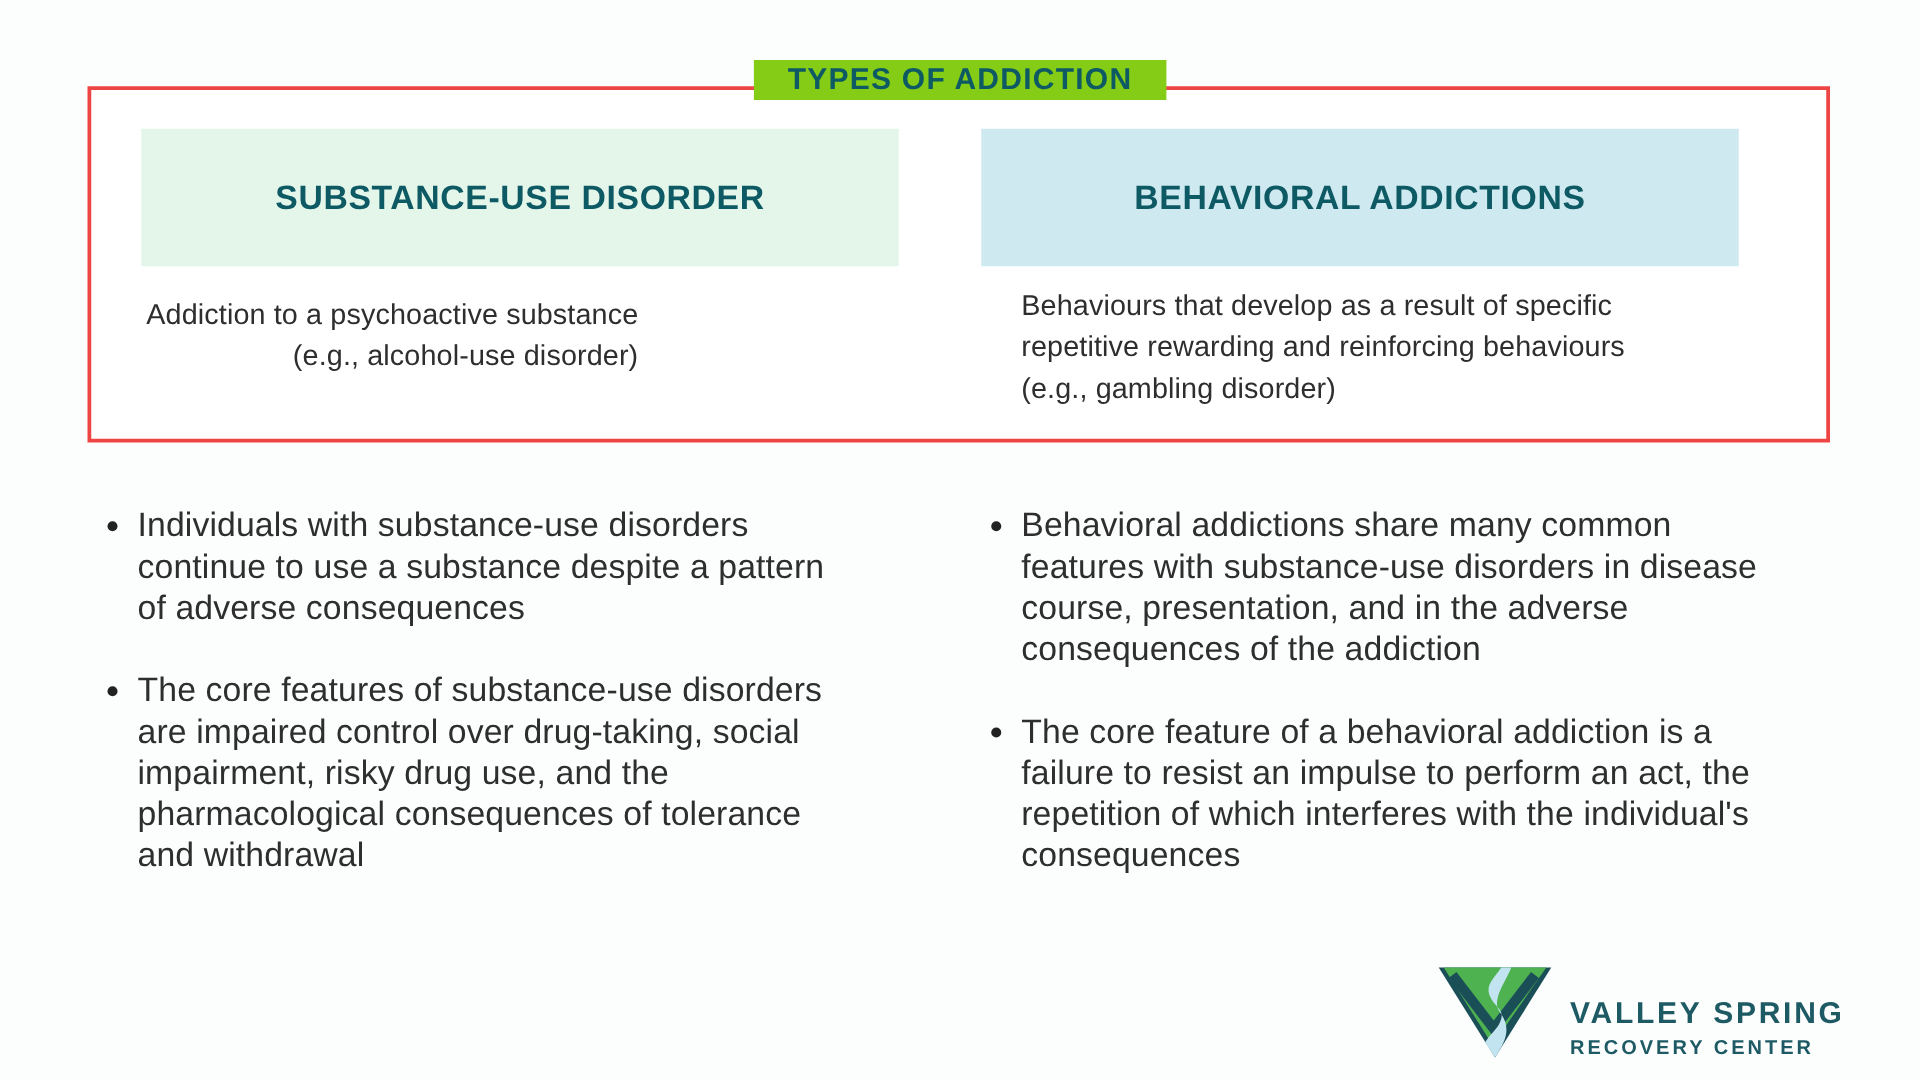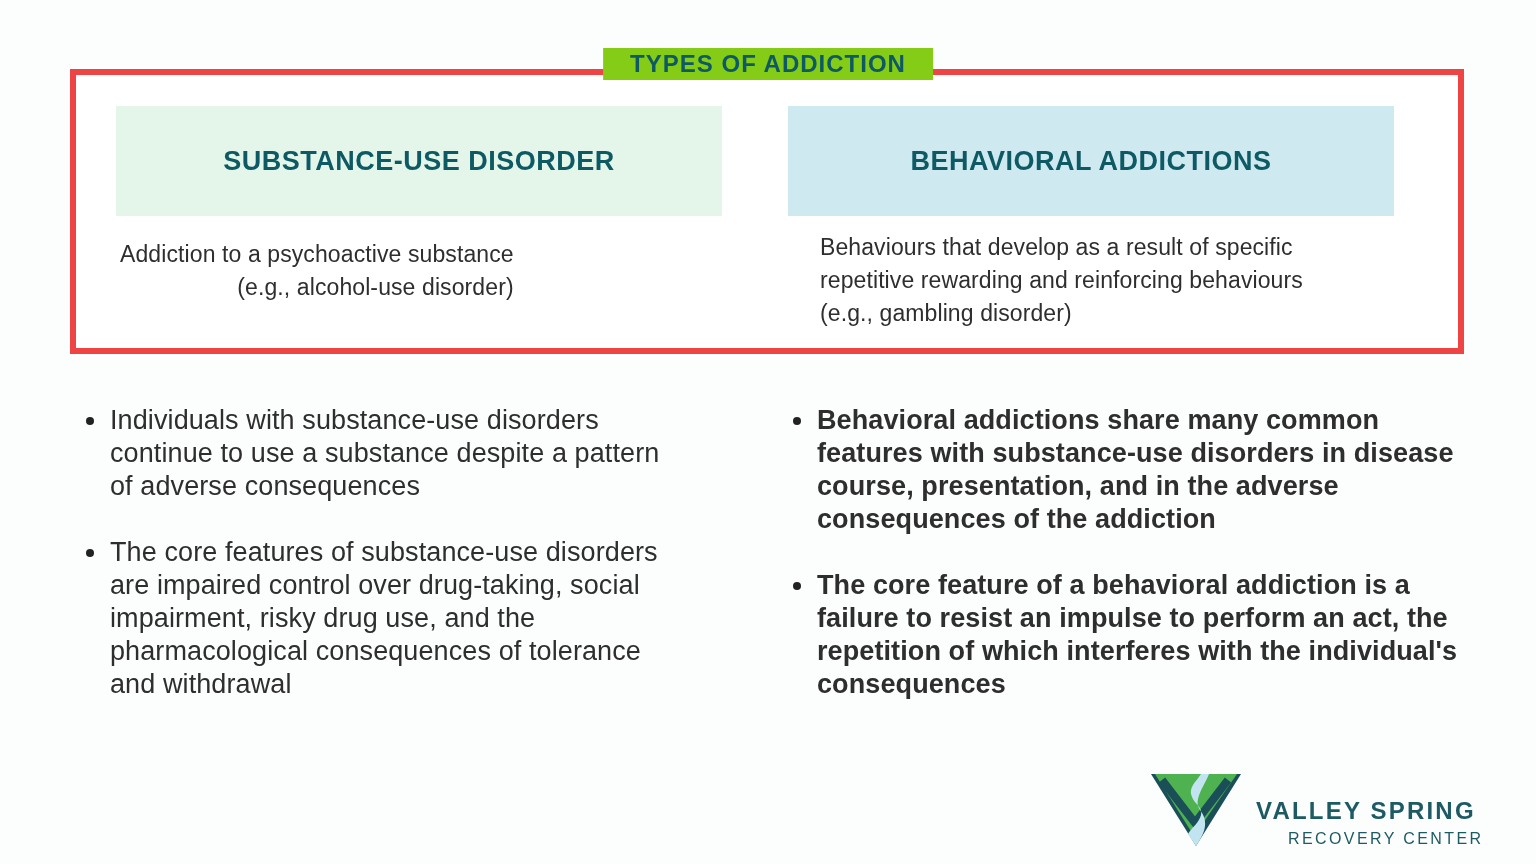--- a/index.html
+++ b/index.html
@@ -10,21 +10,21 @@
     font-family: "Liberation Sans", sans-serif;
     overflow: hidden;
     color: #2e2e2e;
   }
 
   
   .compare-box {
     position: absolute;
     left: 70px; top: 69px;
     width: 1394px; height: 285px;
-    border: 6px solid #ef4444;
+    border: 3px solid #ef4444;
     background: #ffffff;
   }
   .page-title {
     position: absolute;
     left: 50%; top: 48px;
     transform: translateX(-50%);
     background: #84cc16;
     padding: 0 27px;
     height: 32px; line-height: 32px;
     font-size: 24px; font-weight: 700;
@@ -55,21 +55,21 @@
   }
   .col-desc.left  { left: 44px;  top: 163px; text-align: right; }
   .col-desc.right { left: 744px; top: 156px; }
 
   
   .bullet-list {
     position: absolute;
     top: 404px;
   }
   .bullet-list.left  { left: 86px; }
-  .bullet-list.right { left: 793px; font-weight: bold; }
+  .bullet-list.right { left: 793px; }
   .bullet {
     display: flex;
     margin-bottom: 33px;
   }
   .dot {
     flex: 0 0 auto;
     width: 8px; height: 8px;
     border-radius: 50%;
     background: #222222;
     margin: 13px 16px 0 0;
@@ -91,25 +91,24 @@
   .logo-mark { width: 92px; height: 76px; }
   .logo-text { margin-left: 14px; padding-top: 6px; }
   .logo-brand {
     font-size: 24px; font-weight: 700;
     letter-spacing: 2.2px;
     color: #1d5a64;
     white-space: nowrap;
   }
   .logo-tagline {
     margin-top: 5px;
-    font-size: 16px; font-weight: 400;
+    font-size: 16px; font-weight: 700;
     letter-spacing: 2.4px;
     color: #1d5a64;
     white-space: nowrap;
-    margin-left: 32px;
   }
 </style>
 </head>
 <body>
 
 <div>
 
   <div class="page-title">TYPES OF ADDICTION</div>
 
   <div class="compare-box">

